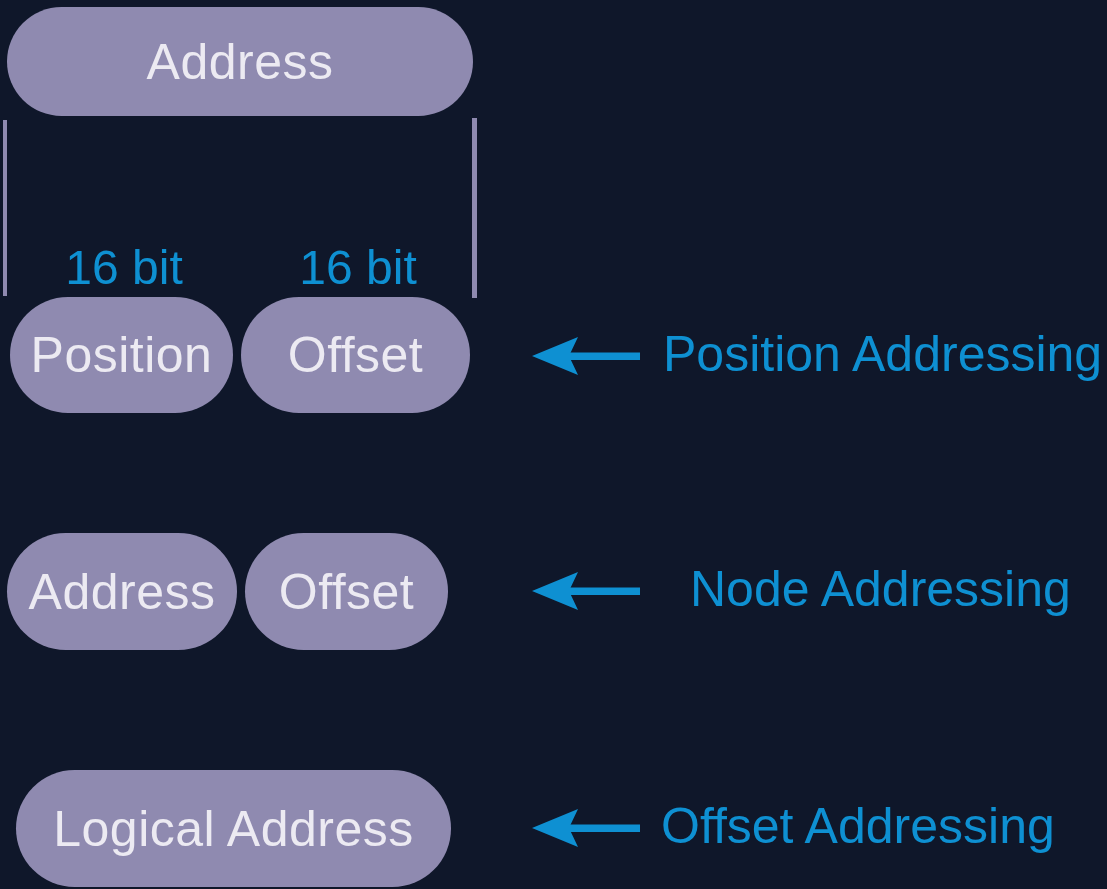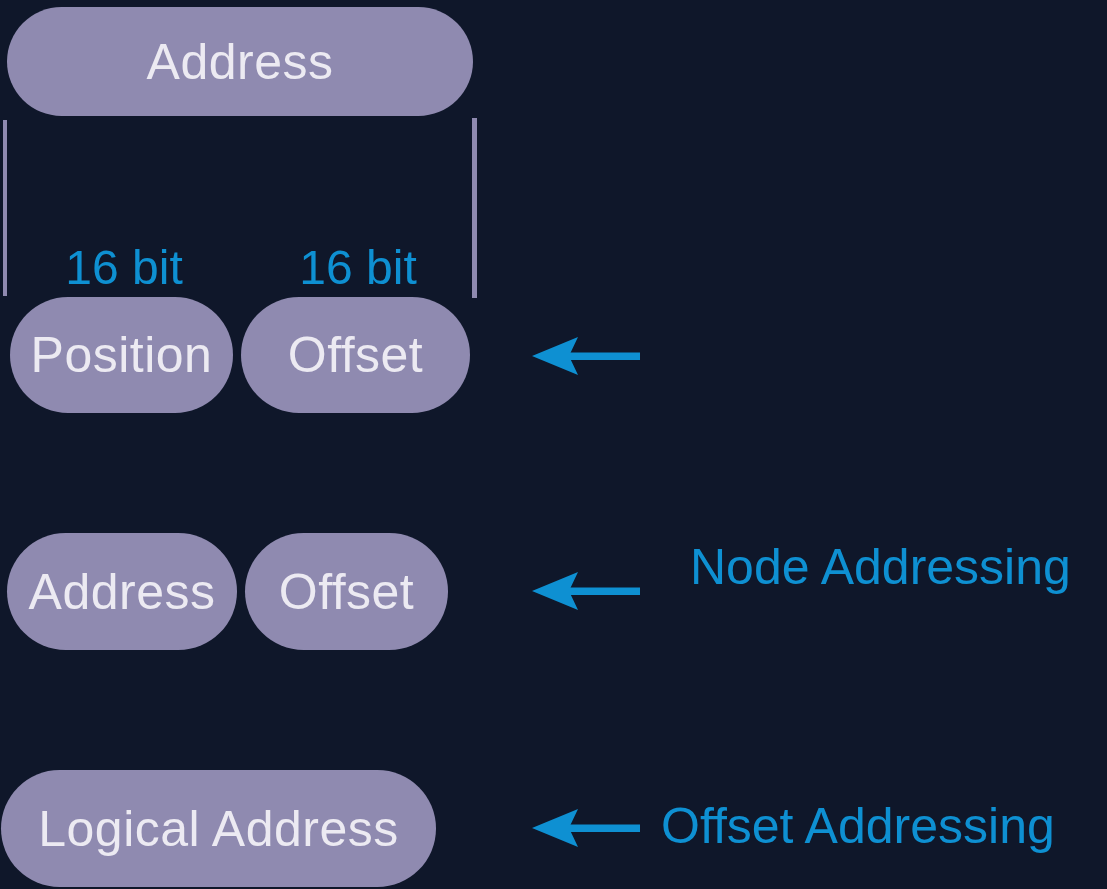--- a/index.html
+++ b/index.html
@@ -27,21 +27,21 @@
     color: #ECEAF2;
     font-size: 50px;
     letter-spacing: 0.5px;
     white-space: nowrap;
   }
   .pill-top      { left: 7px;   top: 7px;   width: 466px; height: 109px; }
   .pill-position { left: 10px;  top: 297px; width: 223px; height: 116px; }
   .pill-offset1  { left: 241px; top: 297px; width: 229px; height: 116px; }
   .pill-address2 { left: 7px;   top: 533px; width: 230px; height: 117px; }
   .pill-offset2  { left: 245px; top: 533px; width: 203px; height: 117px; }
-  .pill-logical  { left: 1px;   top: 770px; width: 435px; height: 117px; }
+  .pill-logical  { left: 16px;   top: 770px; width: 435px; height: 117px; }
 
   .bracket {
     position: absolute;
     background: #8F8AB0;
   }
   .bracket-left  { left: 3px;   top: 120px; width: 4px; height: 176px; }
   .bracket-right { left: 472px; top: 118px; width: 5px; height: 180px; }
 
   .bit-label {
     position: absolute;
@@ -64,21 +64,21 @@
   .arrow-3 { left: 530px; top: 806px; }
 
   .annotation {
     position: absolute;
     color: #0E90D2;
     font-size: 50px;
     white-space: nowrap;
     transform: translateY(-50%);
   }
   .annotation-1 { left: 663px; top: 354px; }
-  .annotation-2 { left: 690px; top: 567px; }
+  .annotation-2 { left: 690px; top: 589px; }
   .annotation-3 { left: 661px; top: 826px; }
 </style>
 </head>
 <body>
 
 <div class="canvas">
 
   <div class="pill pill-top">
     <span>Address</span>
   </div>
@@ -92,20 +92,21 @@
   <div class="pill pill-position">
     <span>Position</span>
   </div>
   <div class="pill pill-offset1">
     <span>Offset</span>
   </div>
   <svg class="arrow arrow-1" viewBox="0 0 112 44" xmlns="http://www.w3.org/2000/svg">
     <polygon points="2,22 48,3 39,22 48,41" fill="#0E90D2"></polygon>
     <rect x="36" y="18.5" width="74" height="7.5" fill="#0E90D2"></rect>
   </svg>
+  <div class="annotation annotation-1">Position Addressing</div>
 
   <div class="pill pill-address2">
     <span>Address</span>
   </div>
   <div class="pill pill-offset2">
     <span>Offset</span>
   </div>
   <svg class="arrow arrow-2" viewBox="0 0 112 44" xmlns="http://www.w3.org/2000/svg">
     <polygon points="2,22 48,3 39,22 48,41" fill="#0E90D2"></polygon>
     <rect x="36" y="18.5" width="74" height="7.5" fill="#0E90D2"></rect>

